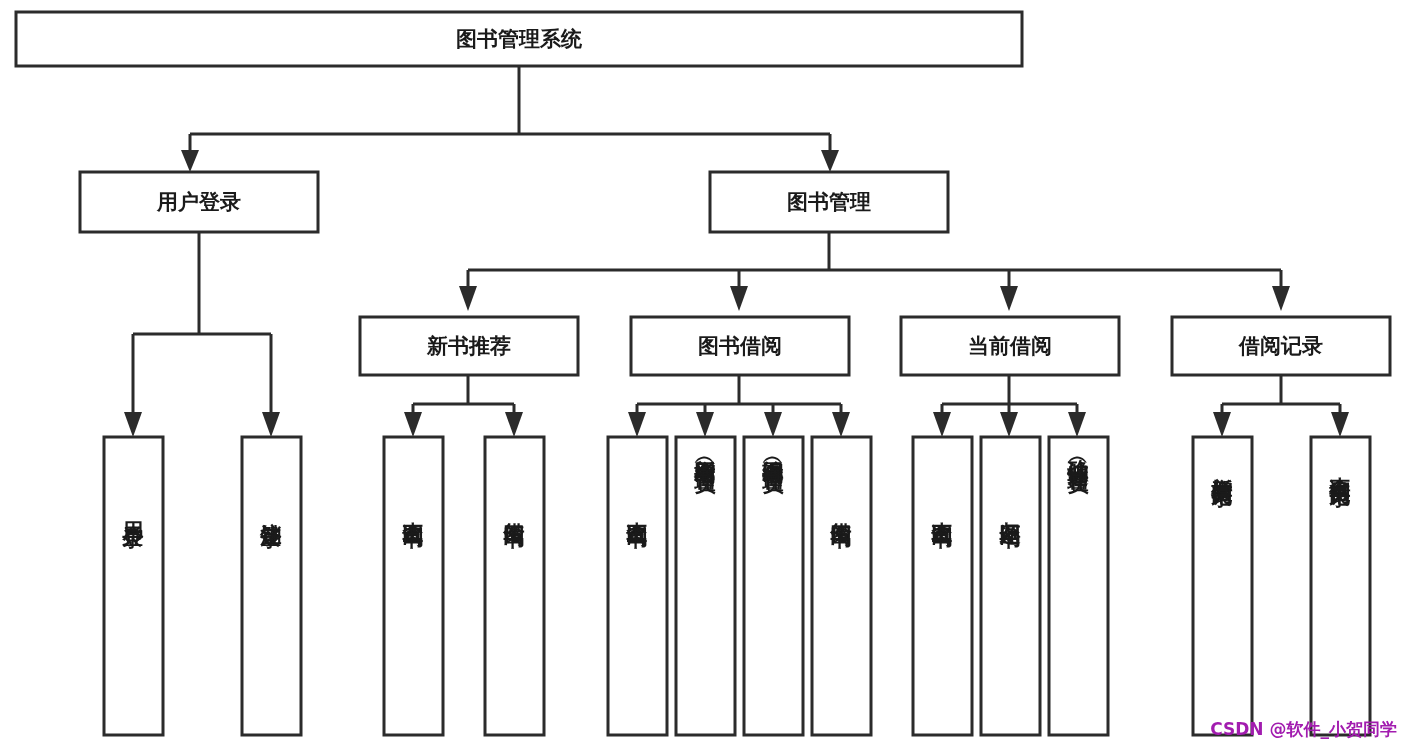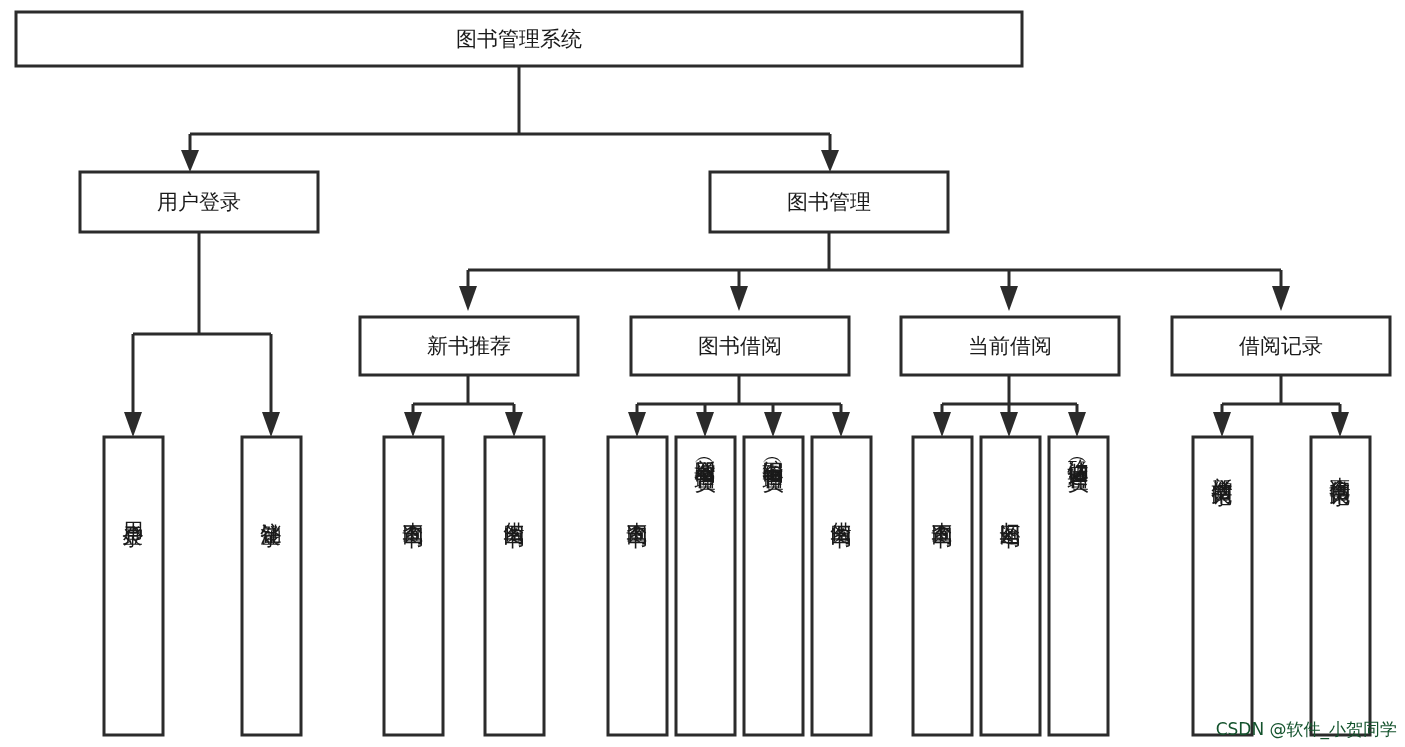--- a/index.html
+++ b/index.html
@@ -10,20 +10,21 @@
   body {
     width: 1405px;
     height: 747px;
     font-family: "DejaVu Sans", "Liberation Sans", sans-serif;
     overflow: hidden;
   }
   #diagram-root {
     position: relative;
     width: 1405px;
     height: 747px;
+    font-weight: bold;
   }
   svg.flow {
     position: absolute;
     top: 0;
     left: 0;
     width: 1405px;
     height: 747px;
   }
   .node-box {
     fill: #ffffff;
@@ -58,21 +59,21 @@
     white-space: nowrap;
     transform: translate(-50%, 0);
     text-align: center;
   }
   .watermark {
     position: absolute;
     right: 8px;
     bottom: 6px;
     font-family: "DejaVu Sans", "Liberation Sans", sans-serif;
     font-size: 17px;
-    color: #14532d;
+    color: #a21caf;
     white-space: nowrap;
     pointer-events: none;
   }
 </style>
 </head>
 <body>
 
 <div id="diagram-root">
 
   <svg class="flow" viewBox="0 0 1405 747">

